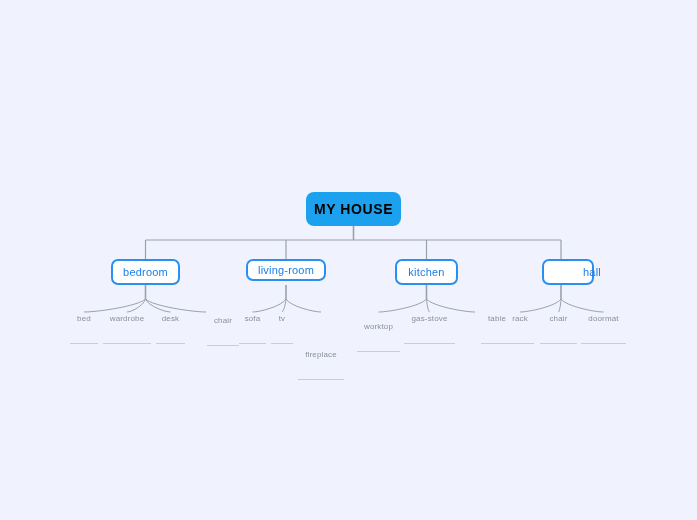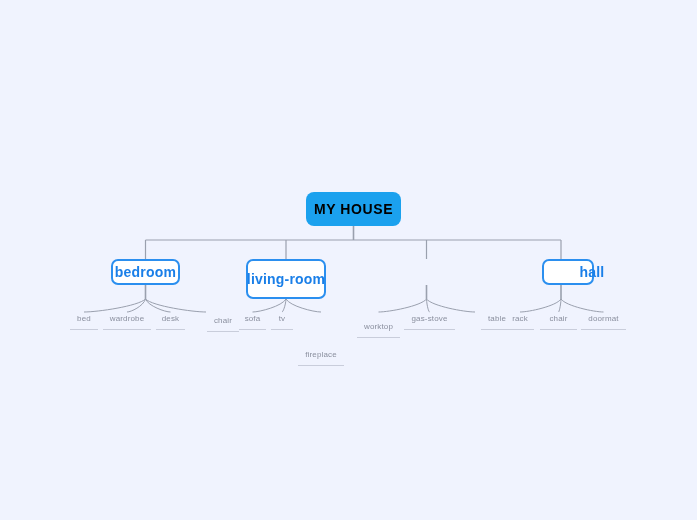--- a/index.html
+++ b/index.html
@@ -48,39 +48,39 @@
   .branch-node {
     position: absolute;
     box-sizing: border-box;
     display: flex;
     align-items: center;
     justify-content: center;
     background: #ffffff;
     border: 2px solid #2b8fef;
     color: #1a7fe8;
     border-radius: 7px;
-    font-weight: bold;
-    font-size: 14px;
+    font-weight: normal;
+    font-size: 11px;
     letter-spacing: 0.2px;
     white-space: nowrap;
   }
 
   
   .leaf-node {
     position: absolute;
     box-sizing: border-box;
     display: flex;
     align-items: flex-start;
     justify-content: center;
     color: #8a8f9e;
     font-size: 8px;
     letter-spacing: 0.15px;
     white-space: nowrap;
     border-bottom: 1px solid #c9cddb;
-    padding-bottom: 5px;
+    padding-bottom: 19px;
     line-height: 10px;
   }
 </style>
 </head>
 <body>
 
 <div id="canvas">
 
   <svg id="wires" viewBox="0 0 697 520" xmlns="http://www.w3.org/2000/svg">
       <path d="M353.5 226 L353.5 240" fill="none" stroke="#9aa0ae" stroke-width="1.6"></path>
@@ -109,25 +109,26 @@
     </svg>
 
   <div class="root-node" style="left: 306px; top: 192px; width: 95px; height: 34px;">MY HOUSE</div>
 
   <div class="branch-node" style="left: 111px; top: 259px; width: 69px; height: 26px;">bedroom</div>
   <div class="leaf-node" style="left: 70px; top: 314px; width: 28px;">bed</div>
   <div class="leaf-node" style="left: 103px; top: 314px; width: 48px;">wardrobe</div>
   <div class="leaf-node" style="left: 156px; top: 314px; width: 29px;">desk</div>
   <div class="leaf-node" style="left: 190px; top: 316px; width: 32px; margin-left: 17px;">chair</div>
 
-  <div class="branch-node" style="left: 246px; top: 259px; width: 80px; height: 40px; text-align: center;">living-room</div>
+  <div class="branch-node" style="left: 246px; top: 259px; width: 80px; height: 22px; text-align: center;">living-room</div>
   <div class="leaf-node" style="left: 239px; top: 314px; width: 27px;">sofa</div>
   <div class="leaf-node" style="left: 271px; top: 314px; width: 22px;">tv</div>
   <div class="leaf-node" style="left: 298px; top: 314px; width: 46px; margin-top: 36px;">fireplace</div>
 
+  <div class="branch-node" style="left: 395px; top: 259px; width: 63px; height: 26px;">kitchen</div>
   <div class="leaf-node" style="left: 357px; top: 314px; width: 43px; margin-top: 8px;">worktop</div>
   <div class="leaf-node" style="left: 404px; top: 314px; width: 51px;">gas-stove</div>
   <div class="leaf-node" style="left: 481px; top: 314px; width: 32px;">table</div>
 
   <div class="branch-node" style="left: 542px; top: 259px; width: 38px; height: 26px; padding-left: 48px;">hall</div>
   <div class="leaf-node" style="left: 506px; top: 314px; width: 28px;">rack</div>
   <div class="leaf-node" style="left: 540px; top: 314px; width: 37px;">chair</div>
   <div class="leaf-node" style="left: 581px; top: 314px; width: 45px;">doormat</div>
 
 </div>

